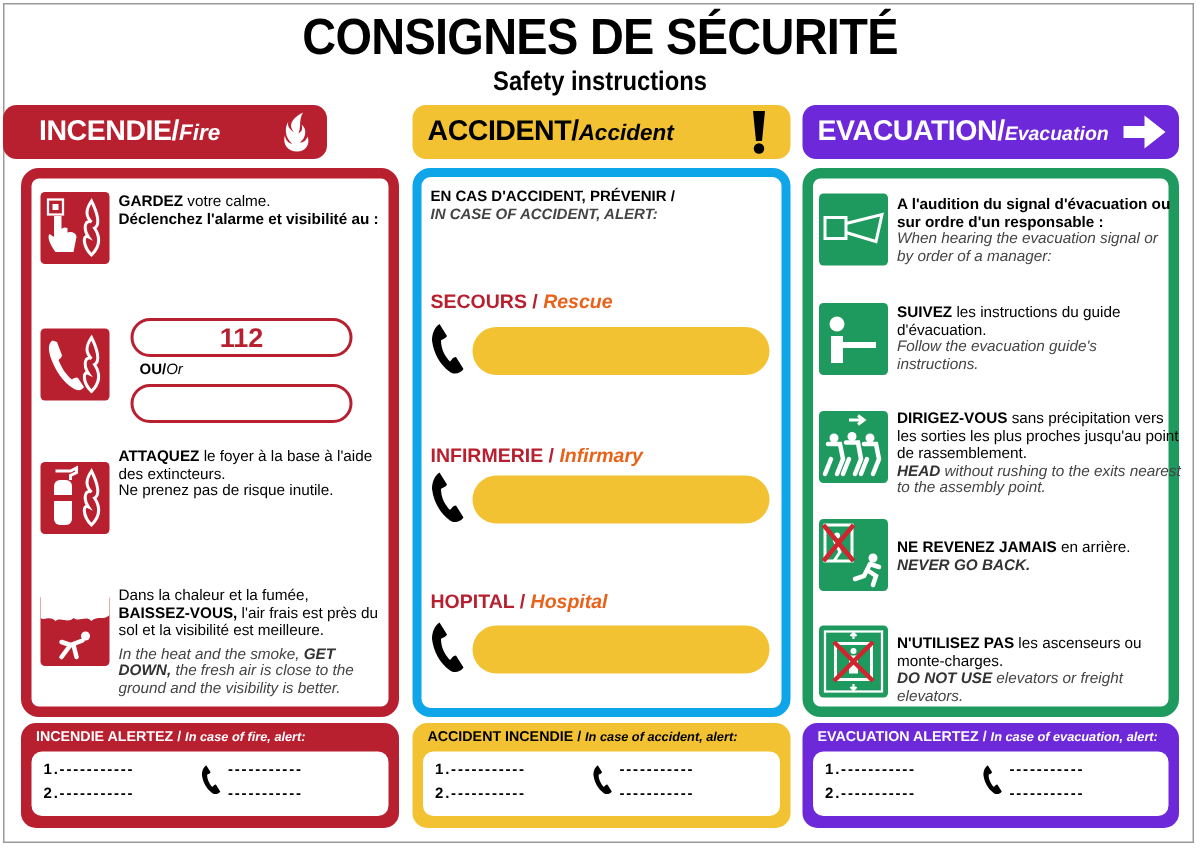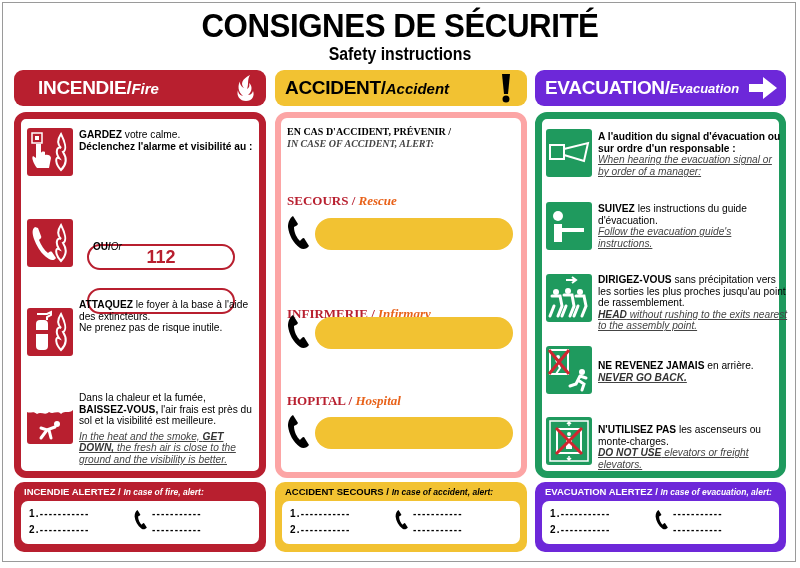--- a/index.html
+++ b/index.html
@@ -9,30 +9,30 @@
   .subtitle { position:absolute; left:0; right:0; top:44px; text-align:center; font-weight:bold; font-size:18px; color:#000; transform:scaleX(0.88); }
   .pill { position:absolute; top:70px; height:36px; border-radius:9px; color:#fff; display:flex; align-items:center; box-sizing:border-box; padding:0 10px; }
   .pill .main { font-weight:bold; font-size:19px; letter-spacing:-0.3px; }
   .pill .tr { font-weight:bold; font-style:italic; font-size:15px; }
   .pill .ico { position:absolute; right:10px; top:4px; }
   .red { background:#b81f2f; }
   .yellow { background:#f2c232; color:#000; }
   .green { background:#6d28d9; }
   .panel { position:absolute; top:112px; height:366px; border-radius:12px; box-sizing:border-box; background:#fff; }
   .panel.red-b { left:14px; width:252px; border:7px solid #b81f2f; }
-  .panel.blk-b { left:275px; width:252px; border:6px solid #fca5a5;font-family:Liberation Serif, serif; }
+  .panel.blk-b { left:275px; width:252px; border:6px solid #0ea5e9; }
   .panel.grn-b { left:535px; width:251px; border:7px solid #1f9a5e; }
   .sq { position:absolute; width:46px; height:48px; border-radius:3px; }
   .sq.r { background:#b81f2f; }
   .sq.g { background:#1f9a5e; }
   .txt { position:absolute; font-size:10.2px; line-height:11.6px; color:#000; }
   .txt b { font-weight:bold; }
-  .txt .en { font-style:italic; color:#444;text-decoration:underline; }
+  .txt .en { font-style:italic; color:#444; }
   .txt .en b { color:#333; }
-  .numbox { position:absolute; left:66px; width:148px; height:26px; border:2px solid #b81f2f; border-radius:14px; box-sizing:border-box; text-align:center; font-weight:bold; font-size:18px; color:#b81f2f; line-height:22px;margin-top:32px; }
+  .numbox { position:absolute; left:66px; width:148px; height:26px; border:2px solid #b81f2f; border-radius:14px; box-sizing:border-box; text-align:center; font-weight:bold; font-size:18px; color:#b81f2f; line-height:22px; }
   .ou { position:absolute; left:72px; top:122px; font-size:10px; font-weight:bold; }
   .ou i { font-weight:normal; }
   .acc-head { position:absolute; left:6px; top:8px; font-size:10px; line-height:12px; font-weight:bold; }
   .acc-head i { color:#444; }
   .acc-label { position:absolute; left:6px; font-size:13px; font-weight:bold; color:#b81f2f; }
   .acc-label i { color:#e8621a; }
   .ybar { position:absolute; left:34px; width:198px; height:32px; border-radius:16px; background:#f2c232; }
   .phone { position:absolute; }
   .alert { position:absolute; top:482px; height:70px; border-radius:10px; box-sizing:border-box; }
   .alert .h { position:absolute; left:10px; top:4px; font-size:9.5px; font-weight:bold; white-space:nowrap; }
@@ -42,21 +42,21 @@
   .line2 { position:absolute; left:131px; font-size:10px; font-weight:bold; letter-spacing:1.2px; white-space:nowrap; }
 </style>
 </head>
 <body>
 
 <div class="frame"></div>
 
 <div class="title">CONSIGNES DE SÉCURITÉ</div>
 <div class="subtitle">Safety instructions</div>
 
-<div class="pill red" style="left:14px;width:252px;padding-left:24px;">
+<div class="pill red" style="left:2px;width:216px;padding-left:24px;">
   <span class="main">INCENDIE/</span>
     <span class="tr">Fire</span>
   <span class="ico">
     <svg width="20" height="28" viewBox="0 0 20 28">
         <path d="M14 1 C6 5 4 10 8 14 C4 12 3 8 5 6 C1 11 2 18 7 22 C3 21 2 18 2 16 C0 22 4 27 10 27 C16 27 19 22 17 17 C16 20 14 21 12 21 C16 18 17 12 13 9 C14 12 13 14 11 15 C13 10 11 6 14 1 Z" fill="#fff"></path>
       </svg>
   </span>
 </div>
 <div class="pill yellow" style="left:275px;width:252px;">
   <span class="main">ACCIDENT/</span>
@@ -135,21 +135,21 @@
   </div>
 
   <div class="acc-label" style="top:75px;"><span>SECOURS / </span><i>Rescue</i></div>
   <div class="phone" style="left:6px;top:97px;">
     <svg width="24" height="36" viewBox="0 0 24 36">
         <path d="M6 1 L11 9 C10 11 8 11 7 12 C7 18 10 23 13 26 C14 25 15 23 17 23 L22 31 C20 34 16 35 13 33 C6 28 2 20 1 12 C1 7 3 3 6 1 Z" fill="#000"></path>
       </svg>
   </div>
   <div class="ybar" style="top:100px;"></div>
 
-  <div class="acc-label" style="top:188px;"><span>INFIRMERIE / </span><i>Infirmary</i></div>
+  <div class="acc-label" style="top:178px;"><span>INFIRMERIE / </span><i>Infirmary</i></div>
   <div class="phone" style="left:6px;top:196px;">
     <svg width="24" height="36" viewBox="0 0 24 36">
         <path d="M6 1 L11 9 C10 11 8 11 7 12 C7 18 10 23 13 26 C14 25 15 23 17 23 L22 31 C20 34 16 35 13 33 C6 28 2 20 1 12 C1 7 3 3 6 1 Z" fill="#000"></path>
       </svg>
   </div>
   <div class="ybar" style="top:199px;"></div>
 
   <div class="acc-label" style="top:275px;"><span>HOPITAL / </span><i>Hospital</i></div>
   <div class="phone" style="left:6px;top:296px;">
     <svg width="24" height="36" viewBox="0 0 24 36">
@@ -234,21 +234,21 @@
     <div class="line" style="top:23px;">2.-----------</div>
     <div class="phone" style="left:113px;top:8px;"><svg width="14" height="22" viewBox="0 0 24 36">
           <path d="M6 1 L11 9 C10 11 8 11 7 12 C7 18 10 23 13 26 C14 25 15 23 17 23 L22 31 C20 34 16 35 13 33 C6 28 2 20 1 12 C1 7 3 3 6 1 Z" fill="#000"></path>
         </svg></div>
     <div class="line2" style="top:7px;">-----------</div>
     <div class="line2" style="top:23px;">-----------</div>
   </div>
 </div>
 
 <div class="alert yellow" style="left:275px;width:252px;">
-  <div class="h" style="color:#000;"><span>ACCIDENT SECOURS / </span><i>In case of accident, alert:</i></div>
+  <div class="h" style="color:#000;"><span>ACCIDENT INCENDIE / </span><i>In case of accident, alert:</i></div>
   <div class="inner">
     <div class="line" style="top:7px;">1.-----------</div>
     <div class="line" style="top:23px;">2.-----------</div>
     <div class="phone" style="left:113px;top:8px;"><svg width="14" height="22" viewBox="0 0 24 36">
           <path d="M6 1 L11 9 C10 11 8 11 7 12 C7 18 10 23 13 26 C14 25 15 23 17 23 L22 31 C20 34 16 35 13 33 C6 28 2 20 1 12 C1 7 3 3 6 1 Z" fill="#000"></path>
         </svg></div>
     <div class="line2" style="top:7px;">-----------</div>
     <div class="line2" style="top:23px;">-----------</div>
   </div>
 </div>

